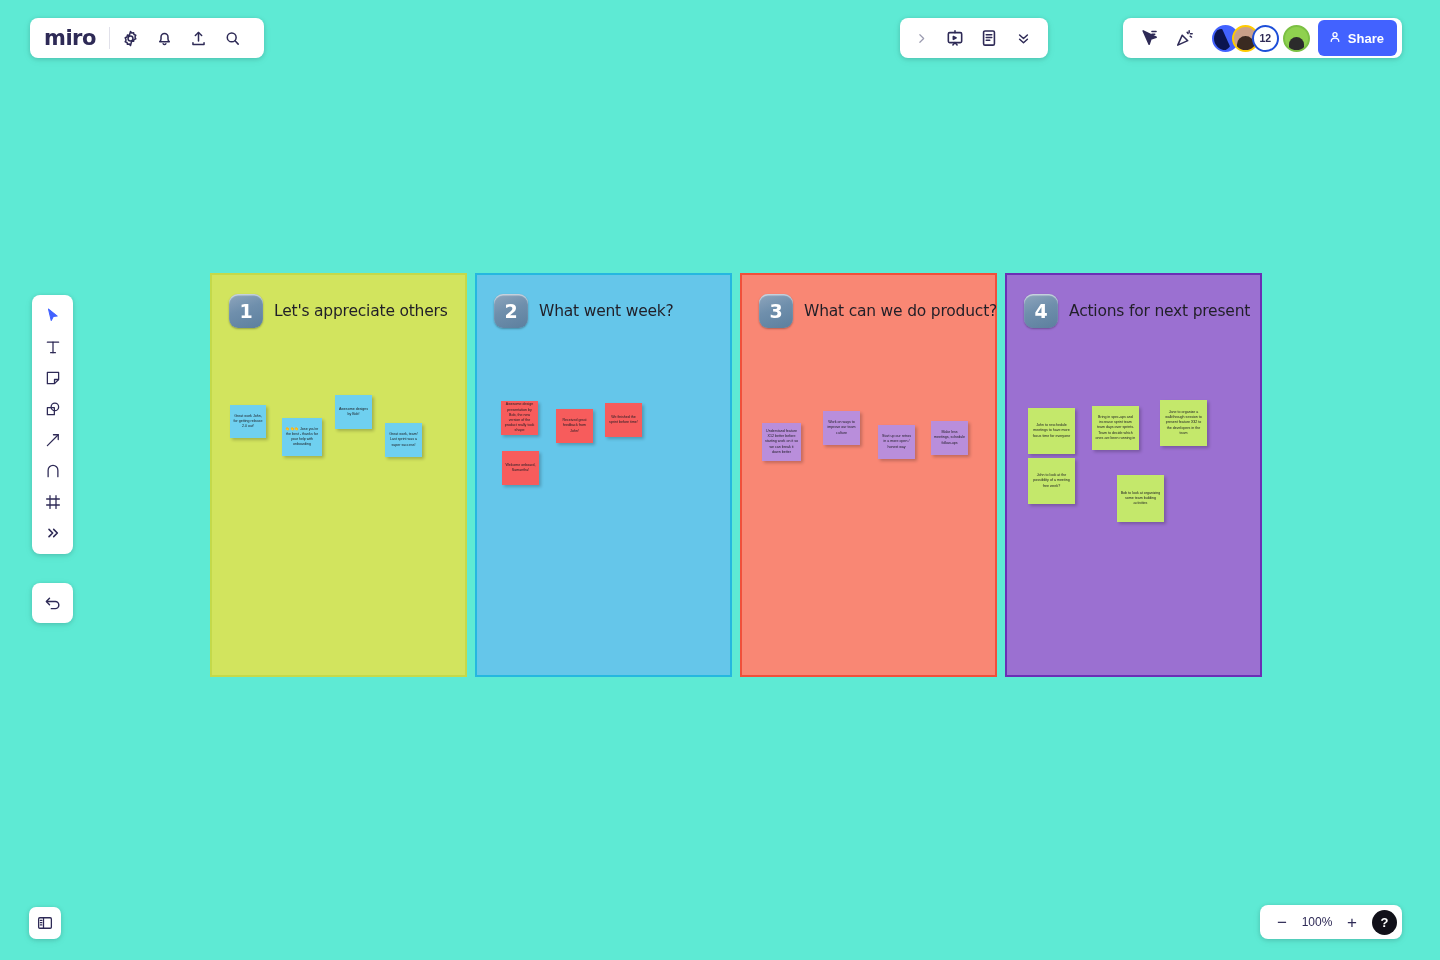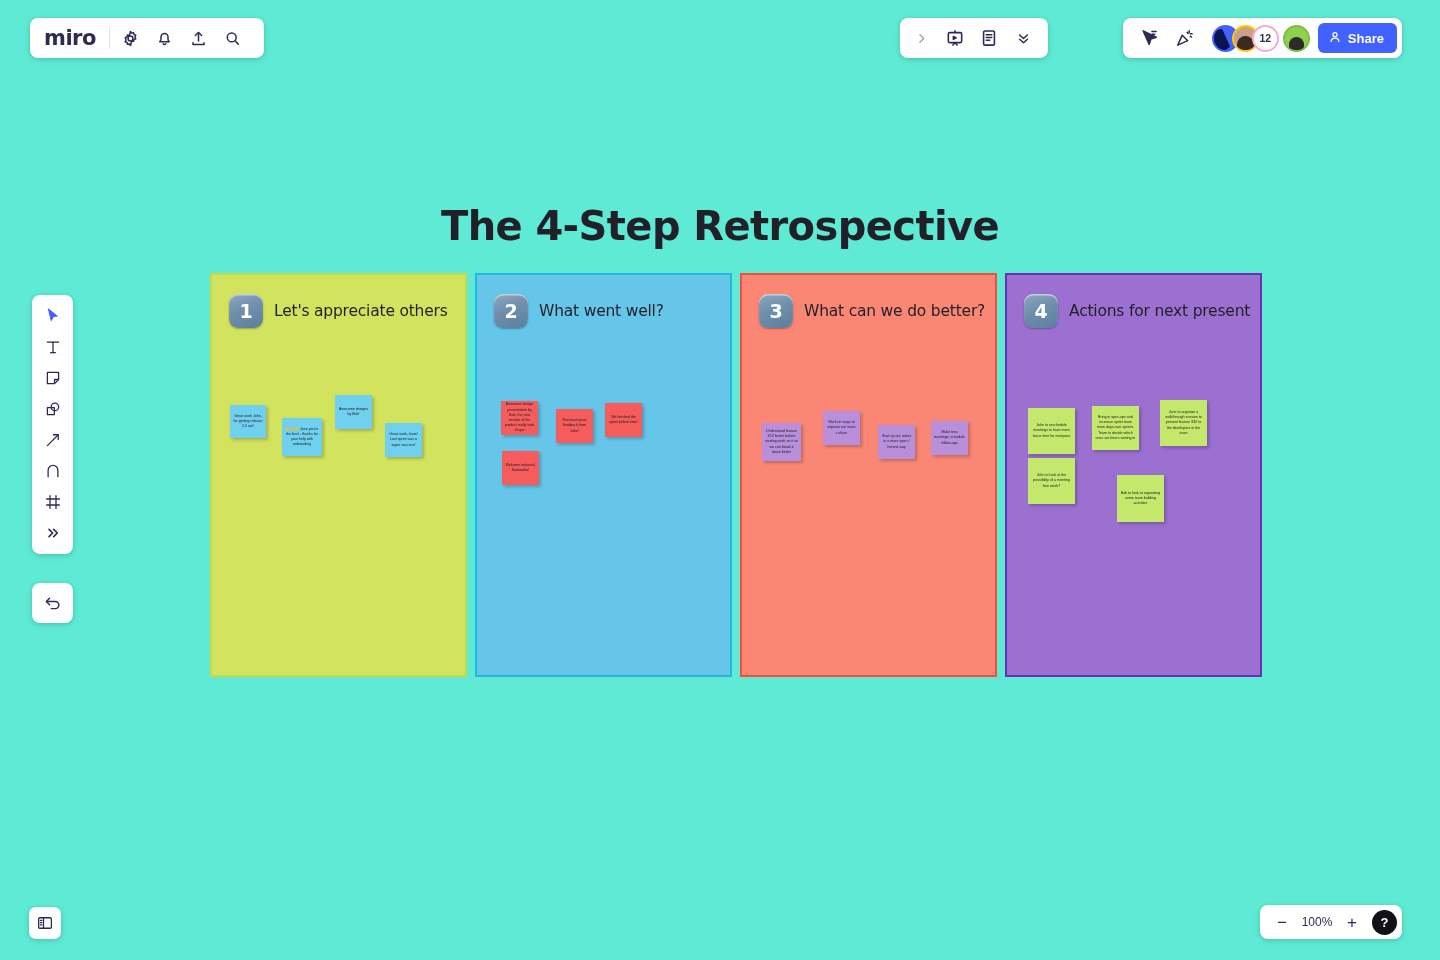--- a/index.html
+++ b/index.html
@@ -95,31 +95,31 @@
     width:22px; height:22px; border-radius:50%;
     background:#0b1450;
     clip-path: polygon(0 0, 55% 0, 100% 100%, 0 100%);
   }
   .av-yellow { border:2px solid #ffcb00; background:#c9a089; }
   .av-yellow::after{
     content:""; position:absolute; left:3px; top:9px;
     width:17px; height:17px; border-radius:50% 50% 40% 40%;
     background:#3a2a21;
   }
-  .av-count { background:#fff; border:2px solid #f9a8d4; color:#2e2a56; font-size:10.5px; }
+  .av-count { background:#fff; border:2px solid #1d4ed8; color:#2e2a56; font-size:10.5px; }
   .av-green { border:2px solid #7bc043; background:#8fd14f; margin-left: 4px; }
   .av-green::after{
     content:""; position:absolute; left:4px; top:10px;
     width:15px; height:15px; border-radius:50% 50% 35% 35%;
     background:#2b2b2b;
   }
   .share-btn {
     display:flex; align-items:center; gap:6px;
     background:#4262ff; color:#fff;
-    height:30px; padding: 0 13px 0 10px;
+    height:36px; padding: 0 13px 0 10px;
     border-radius:6px; border:none;
     font-family:"Liberation Sans", sans-serif;
     font-size:13px; font-weight:700;
     cursor:pointer;
   }
 
   
   .tool-rail {
     position:absolute;
     left: 32px; top: 295px;
@@ -395,21 +395,20 @@
       </svg>
     </div>
   </div>
   <div class="tool-rail-undo">
     <svg width="19" height="19" viewBox="0 0 24 24" fill="none" stroke="#2e2a56" stroke-width="1.8" stroke-linecap="round" stroke-linejoin="round">
       <path d="M4.5 9.5h11a4.5 4.5 0 010 9h-5"></path>
         <path d="M8.2 5.3L4.3 9.5l3.9 4"></path>
     </svg>
   </div>
 
-  <div class="board-title">The 4-Step Retrospective</div>
 
   <div class="columns">
       <div class="col" style="left: 0px; top: 0px; background: rgb(210, 228, 94); border: 2px solid rgb(196, 217, 74);">
         <div class="col-header">
           <div class="col-num">1</div>
           <div class="col-title">Let's appreciate others</div>
         </div>
         <div class="notes">
           <div class="note" style="left: 18px; top: 77px; width: 36px; height: 33px; background: rgb(111, 208, 240);">
             <span>Great work John, for getting release 2.0 out!</span>
@@ -421,41 +420,41 @@
             <span>Awesome designs by Bob!</span>
           </div>
           <div class="note" style="left: 173px; top: 95px; width: 37px; height: 34px; background: rgb(111, 208, 240);">
             <span>Great work, team! Last sprint was a super success!</span>
           </div>
         </div>
       </div>
       <div class="col" style="left: 265px; top: 0px; background: rgb(101, 198, 234); border: 2px solid rgb(37, 183, 224);">
         <div class="col-header">
           <div class="col-num">2</div>
-          <div class="col-title">What went well?</div>
+          <div class="col-title">What went week?</div>
         </div>
         <div class="notes">
           <div class="note" style="left: 24px; top: 73px; width: 37px; height: 34px; background: rgb(247, 92, 92);">
             <span>Awesome design presentation by Bob, the new version of the product really took shape</span>
           </div>
           <div class="note" style="left: 79px; top: 81px; width: 37px; height: 34px; background: rgb(247, 92, 92);">
             <span>Received great feedback from John!</span>
           </div>
           <div class="note" style="left: 128px; top: 75px; width: 37px; height: 34px; background: rgb(247, 92, 92);">
             <span>We finished the sprint before time!</span>
           </div>
           <div class="note" style="left: 25px; top: 123px; width: 37px; height: 34px; background: rgb(247, 92, 92);">
             <span>Welcome onboard, Samantha!</span>
           </div>
         </div>
       </div>
       <div class="col" style="left: 530px; top: 0px; background: rgb(249, 135, 116); border: 2px solid rgb(241, 80, 59);">
         <div class="col-header">
           <div class="col-num">3</div>
-          <div class="col-title">What can we do better?</div>
+          <div class="col-title">What can we do product?</div>
         </div>
         <div class="notes">
           <div class="note" style="left: 20px; top: 95px; width: 39px; height: 38px; background: rgb(185, 142, 219);">
             <span>Understand feature X12 better before starting work on it so we can break it down better</span>
           </div>
           <div class="note" style="left: 81px; top: 83px; width: 37px; height: 34px; background: rgb(185, 142, 219);">
             <span>Work on ways to improve our team culture</span>
           </div>
           <div class="note" style="left: 136px; top: 97px; width: 37px; height: 34px; background: rgb(185, 142, 219);">
             <span>Start up our retros in a more open / honest way</span>

